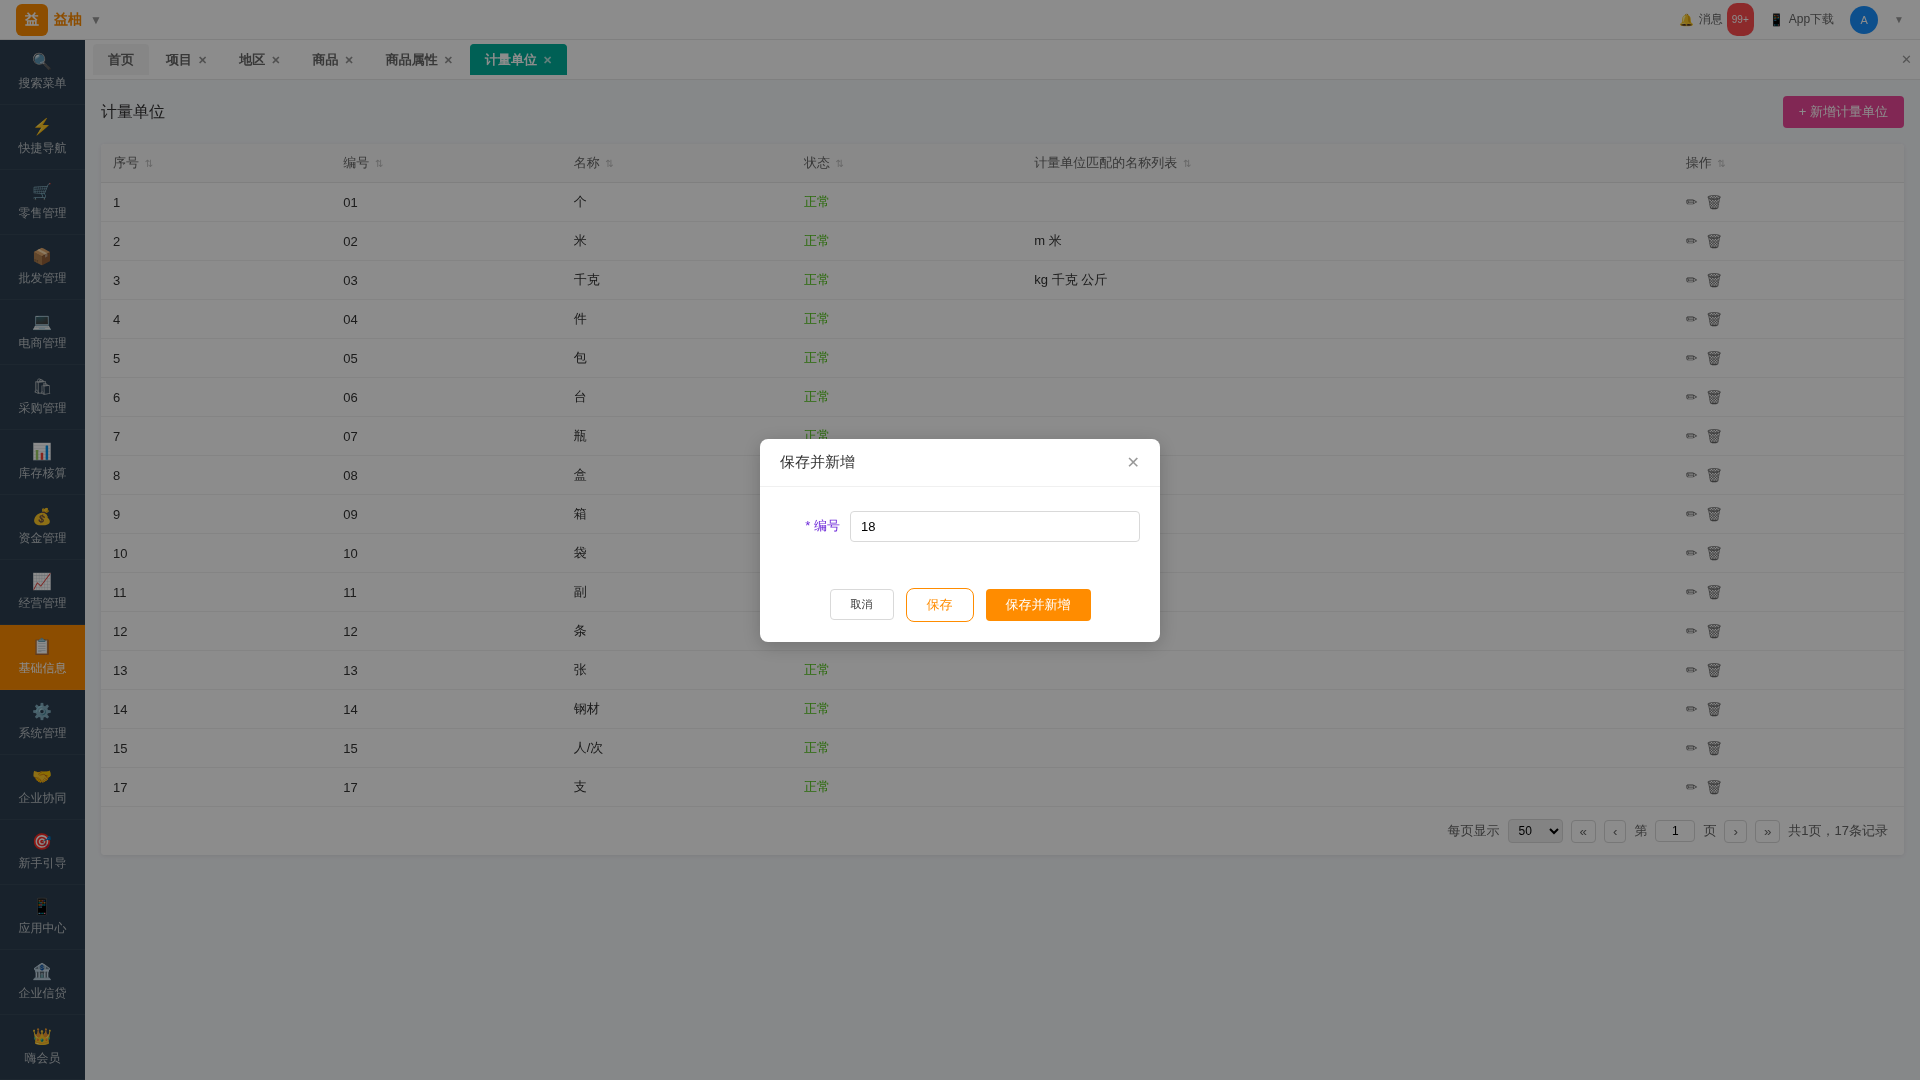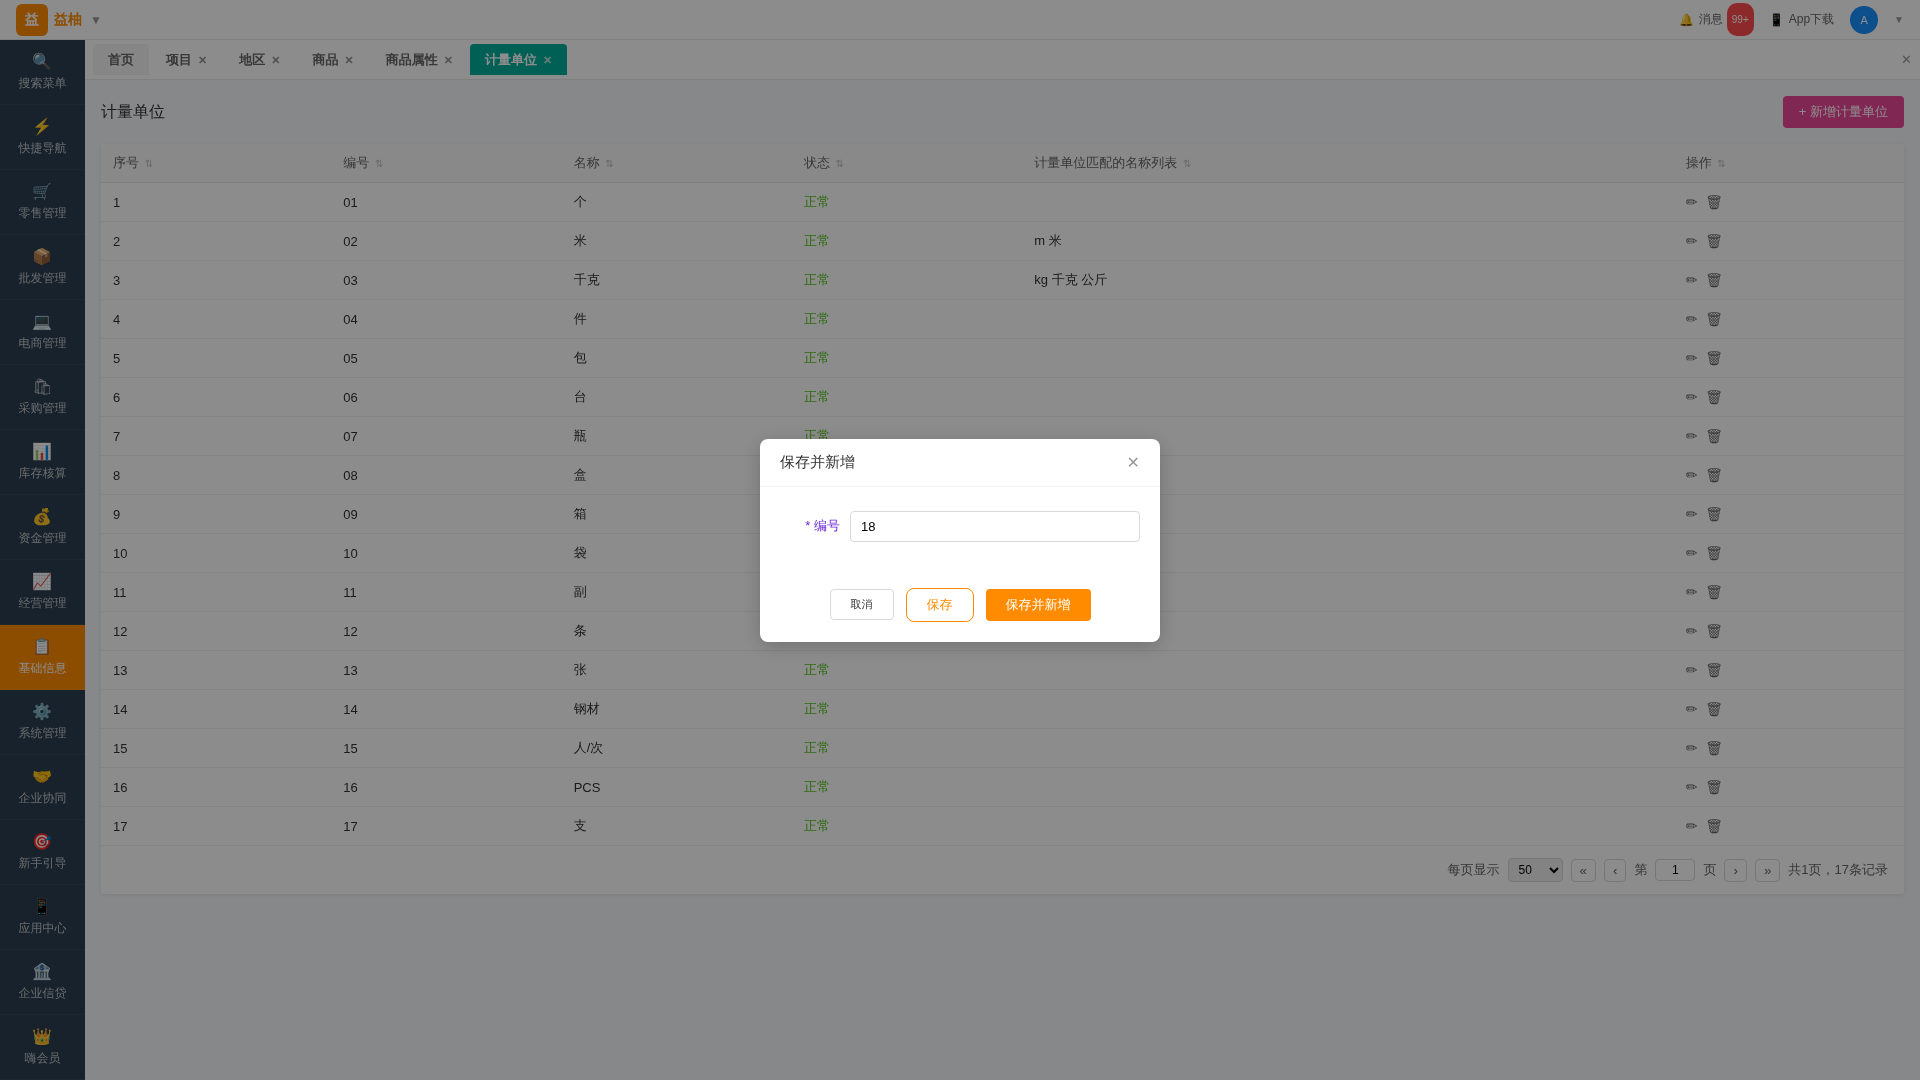--- a/index.html
+++ b/index.html
@@ -372,33 +372,20 @@
       <td><span class="status-normal">正常</span></td>
       <td></td>
       <td>
         <div class="action-btns">
           <span class="edit-icon" title="编辑">✏</span>
           <span class="delete-icon" title="删除">🗑</span>
         </div>
       </td>
     </tr>
               <tr>
-      <td>16</td>
-      <td>16</td>
-      <td>PCS</td>
-      <td><span class="status-normal">正常</span></td>
-      <td></td>
-      <td>
-        <div class="action-btns">
-          <span class="edit-icon" title="编辑">✏</span>
-          <span class="delete-icon" title="删除">🗑</span>
-        </div>
-      </td>
-    </tr>
-              <tr>
       <td>17</td>
       <td>17</td>
       <td>支</td>
       <td><span class="status-normal">正常</span></td>
       <td></td>
       <td>
         <div class="action-btns">
           <span class="edit-icon" title="编辑">✏</span>
           <span class="delete-icon" title="删除">🗑</span>
         </div>

